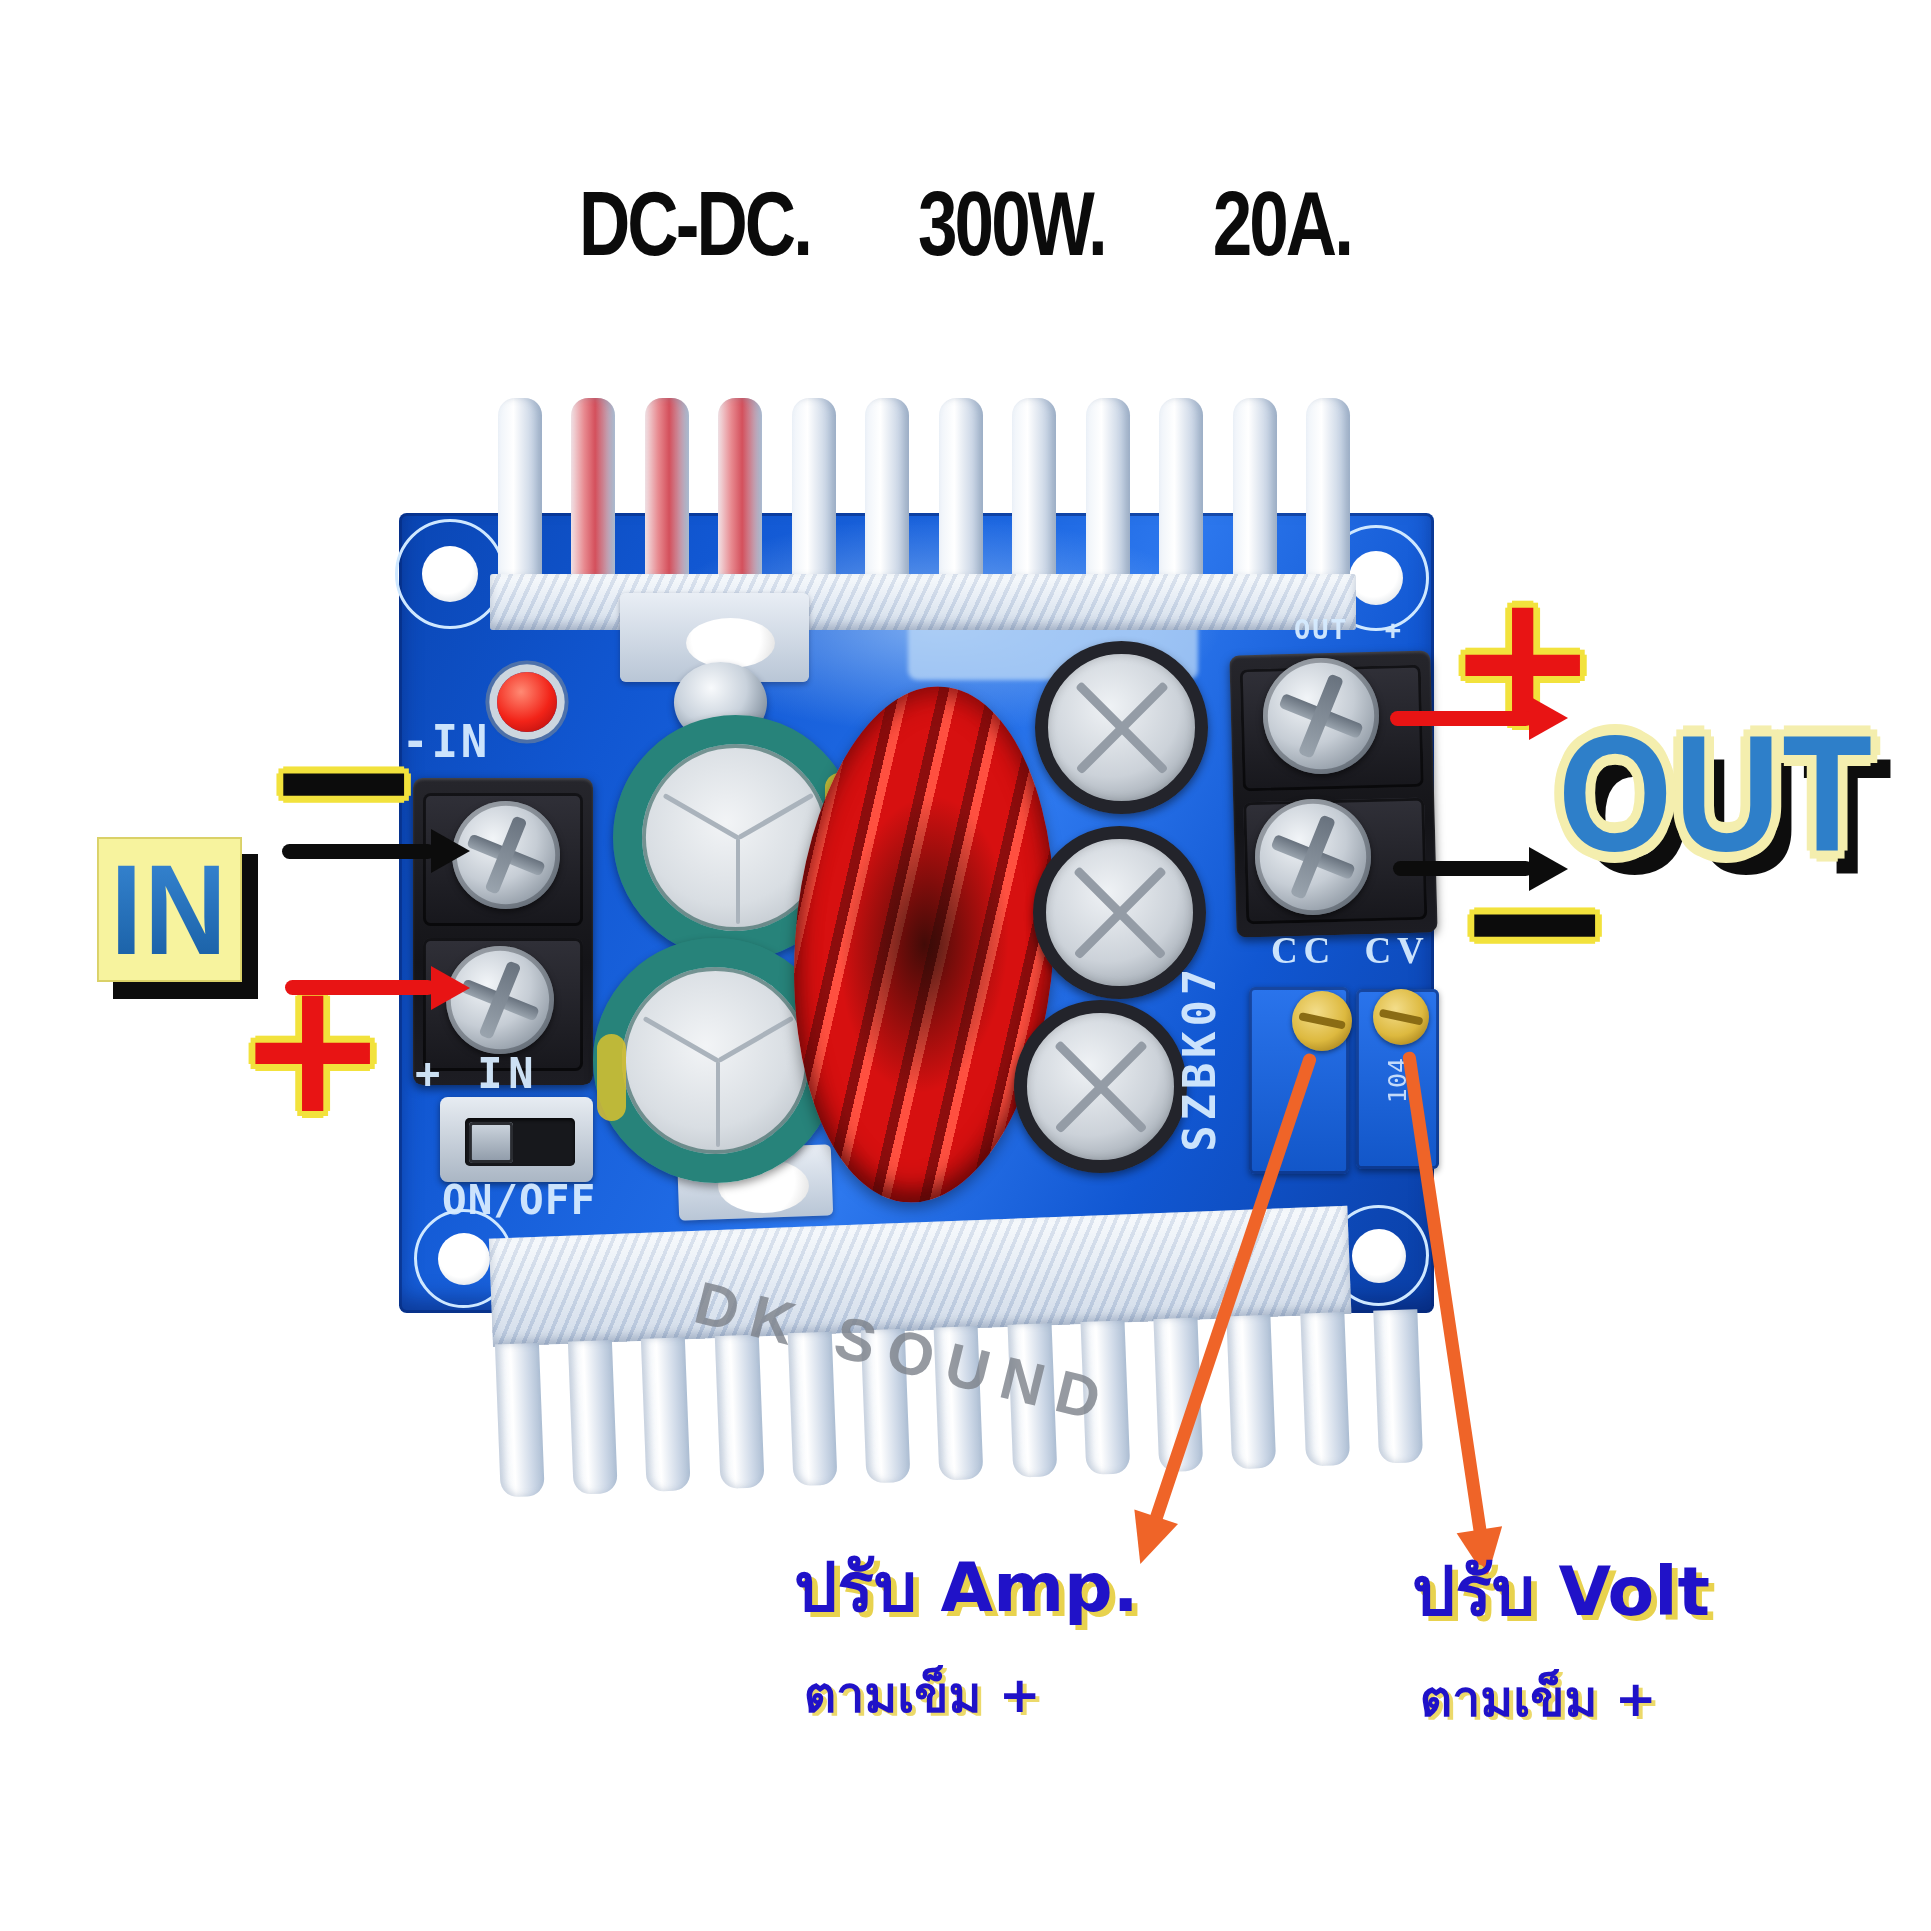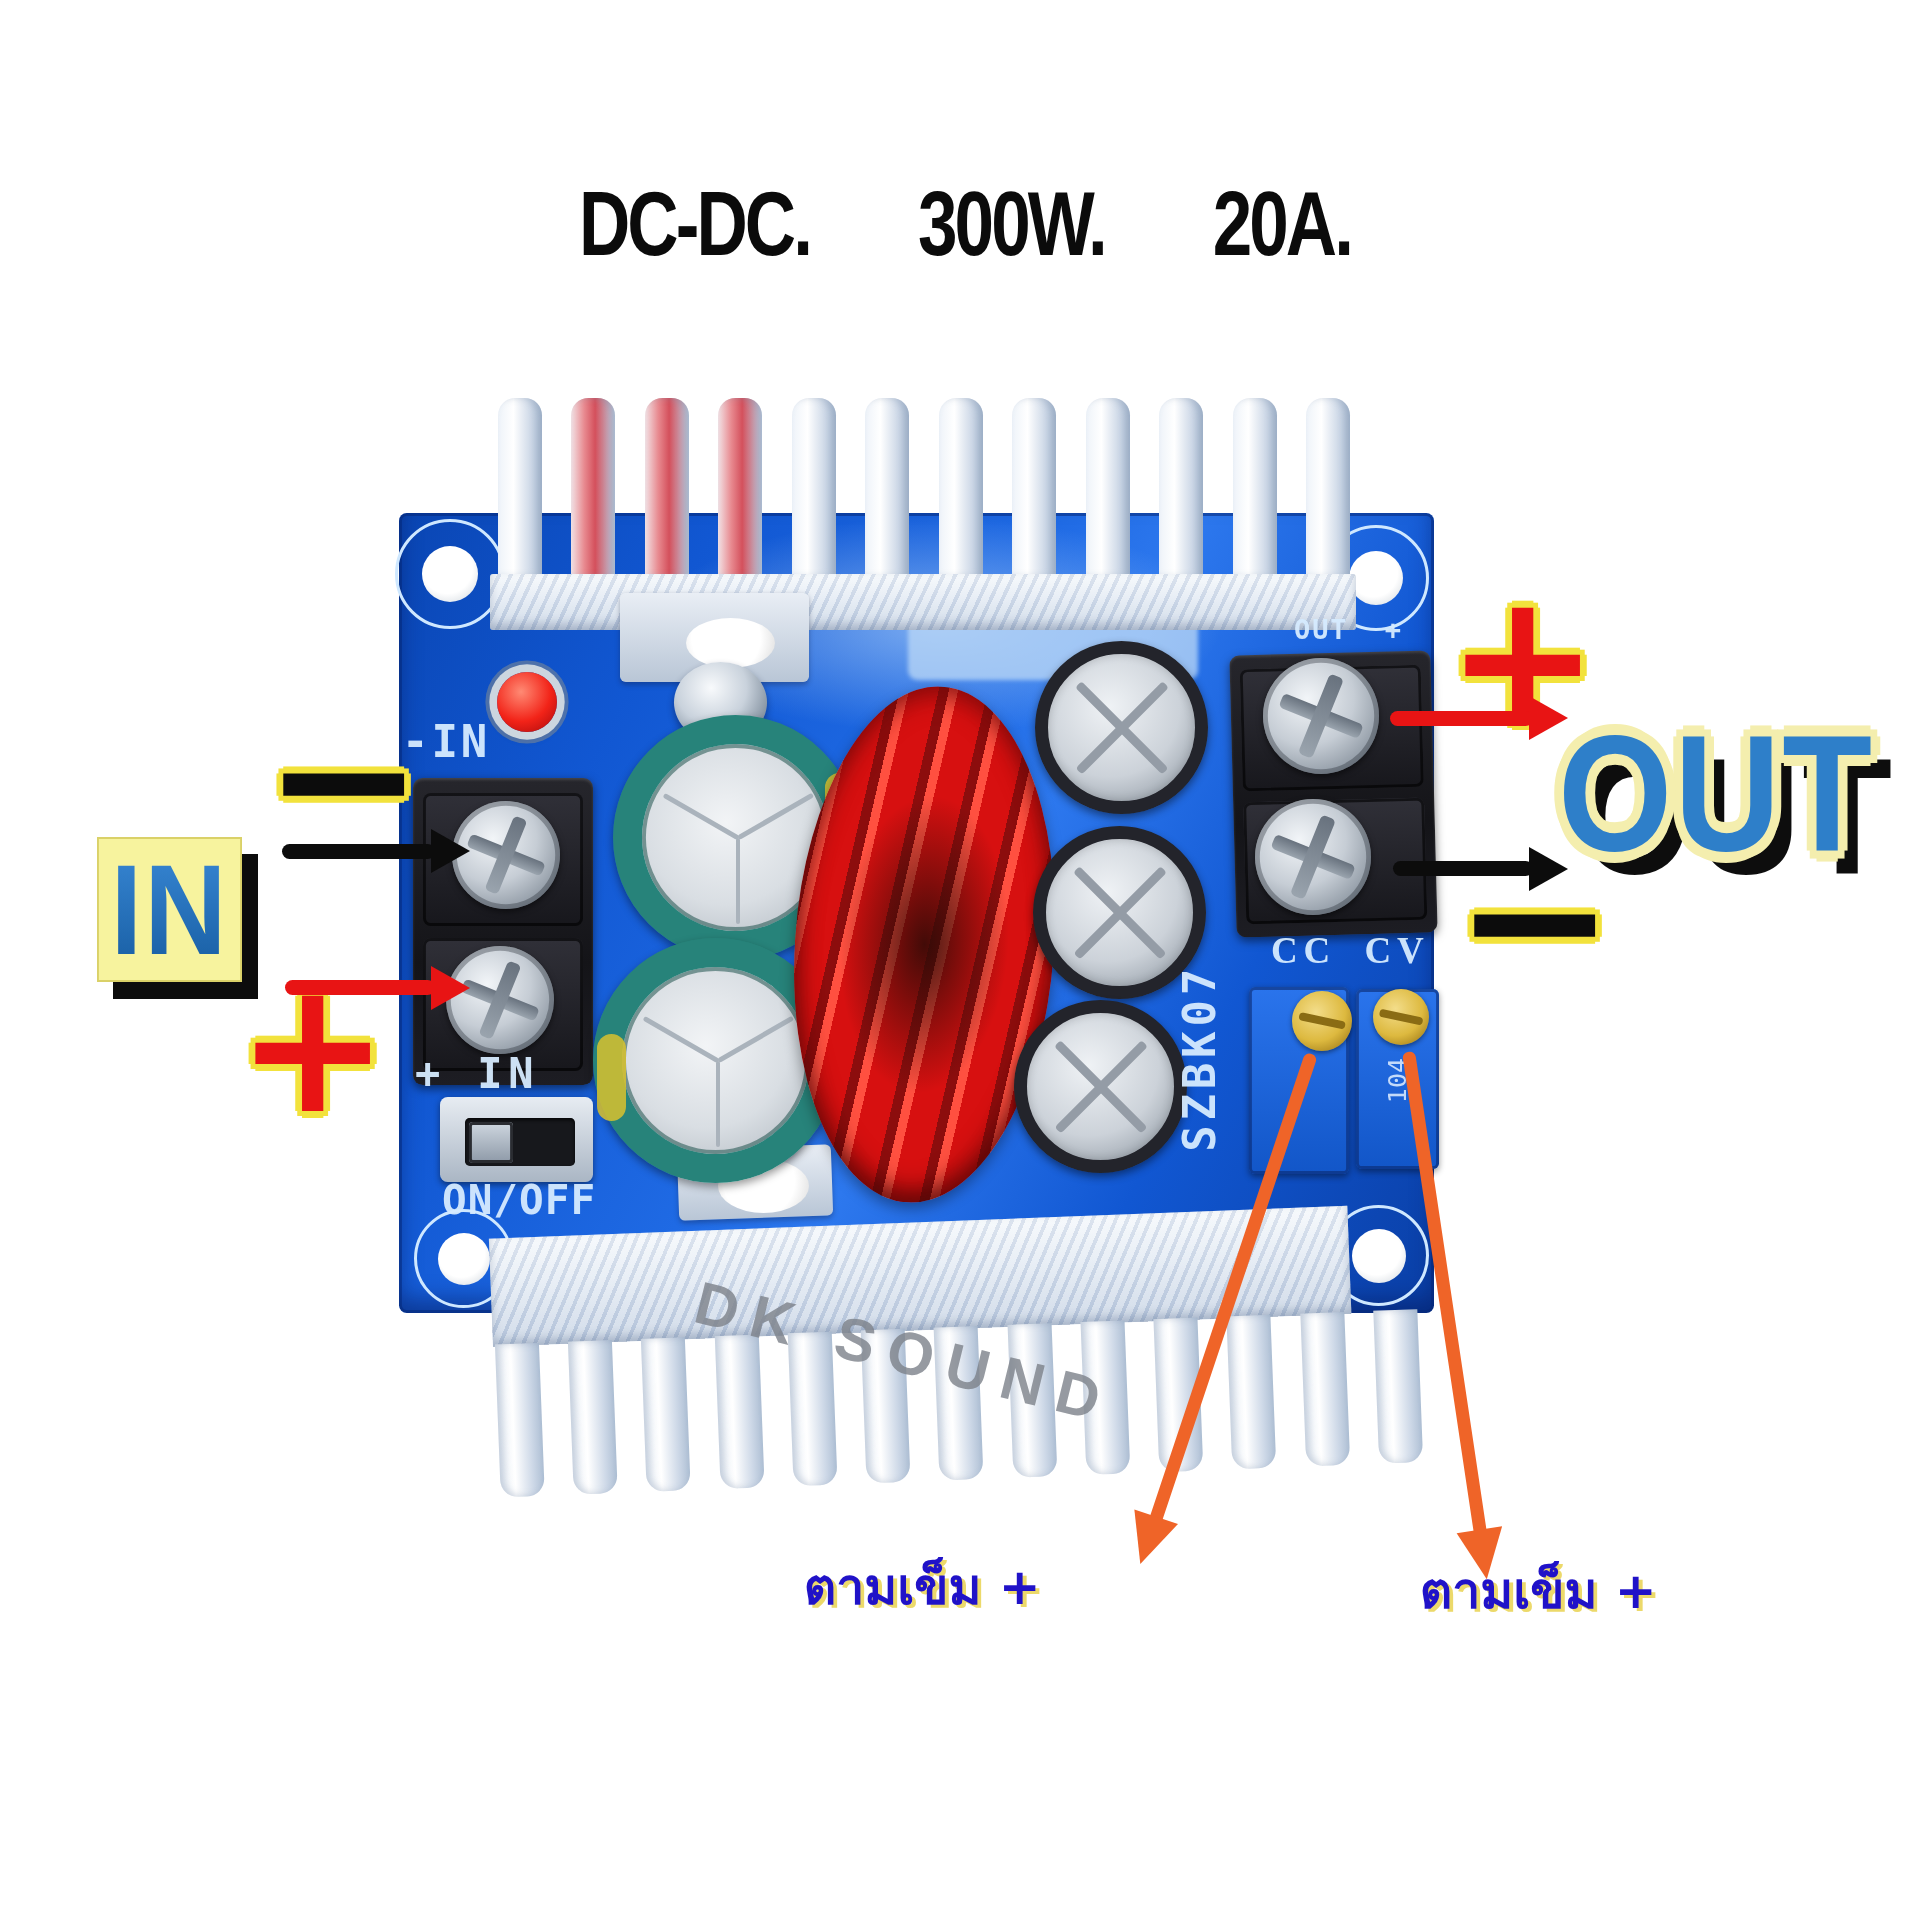--- a/index.html
+++ b/index.html
@@ -292,18 +292,20 @@
   <div class="abs h-head" style="left:1529px;top:847px;border-left:39px solid #0c0c0c;"></div>
 </div>
 
 <div class="abs out-word out-back" style="left:1578px;top:722px;">OUT</div>
 <div class="abs out-word out-front" style="left:1558px;top:699px;">OUT</div>
 
 <div class="o-arrow" style="left:1305px;top:1054px;height:494px;transform:rotate(18.5deg);"></div>
 <div class="o-arrow" style="left:1402px;top:1052px;height:489px;transform:rotate(-8.5deg);"></div>
 
 <div class="abs" style="left:794px;top:1533px;width:386px;">
+  <div class="thai thai-big">ปรับ Amp.</div>
   <div class="thai thai-small" style="margin-top:13.5px;margin-left:9.7px;">ตามเข็ม +</div>
 </div>
 <div class="abs" style="left:1412px;top:1537px;width:386px;">
+  <div class="thai thai-big">ปรับ Volt</div>
   <div class="thai thai-small" style="margin-top:13.5px;margin-left:7.7px;">ตามเข็ม +</div>
 </div>
 
 
 </body></html>

